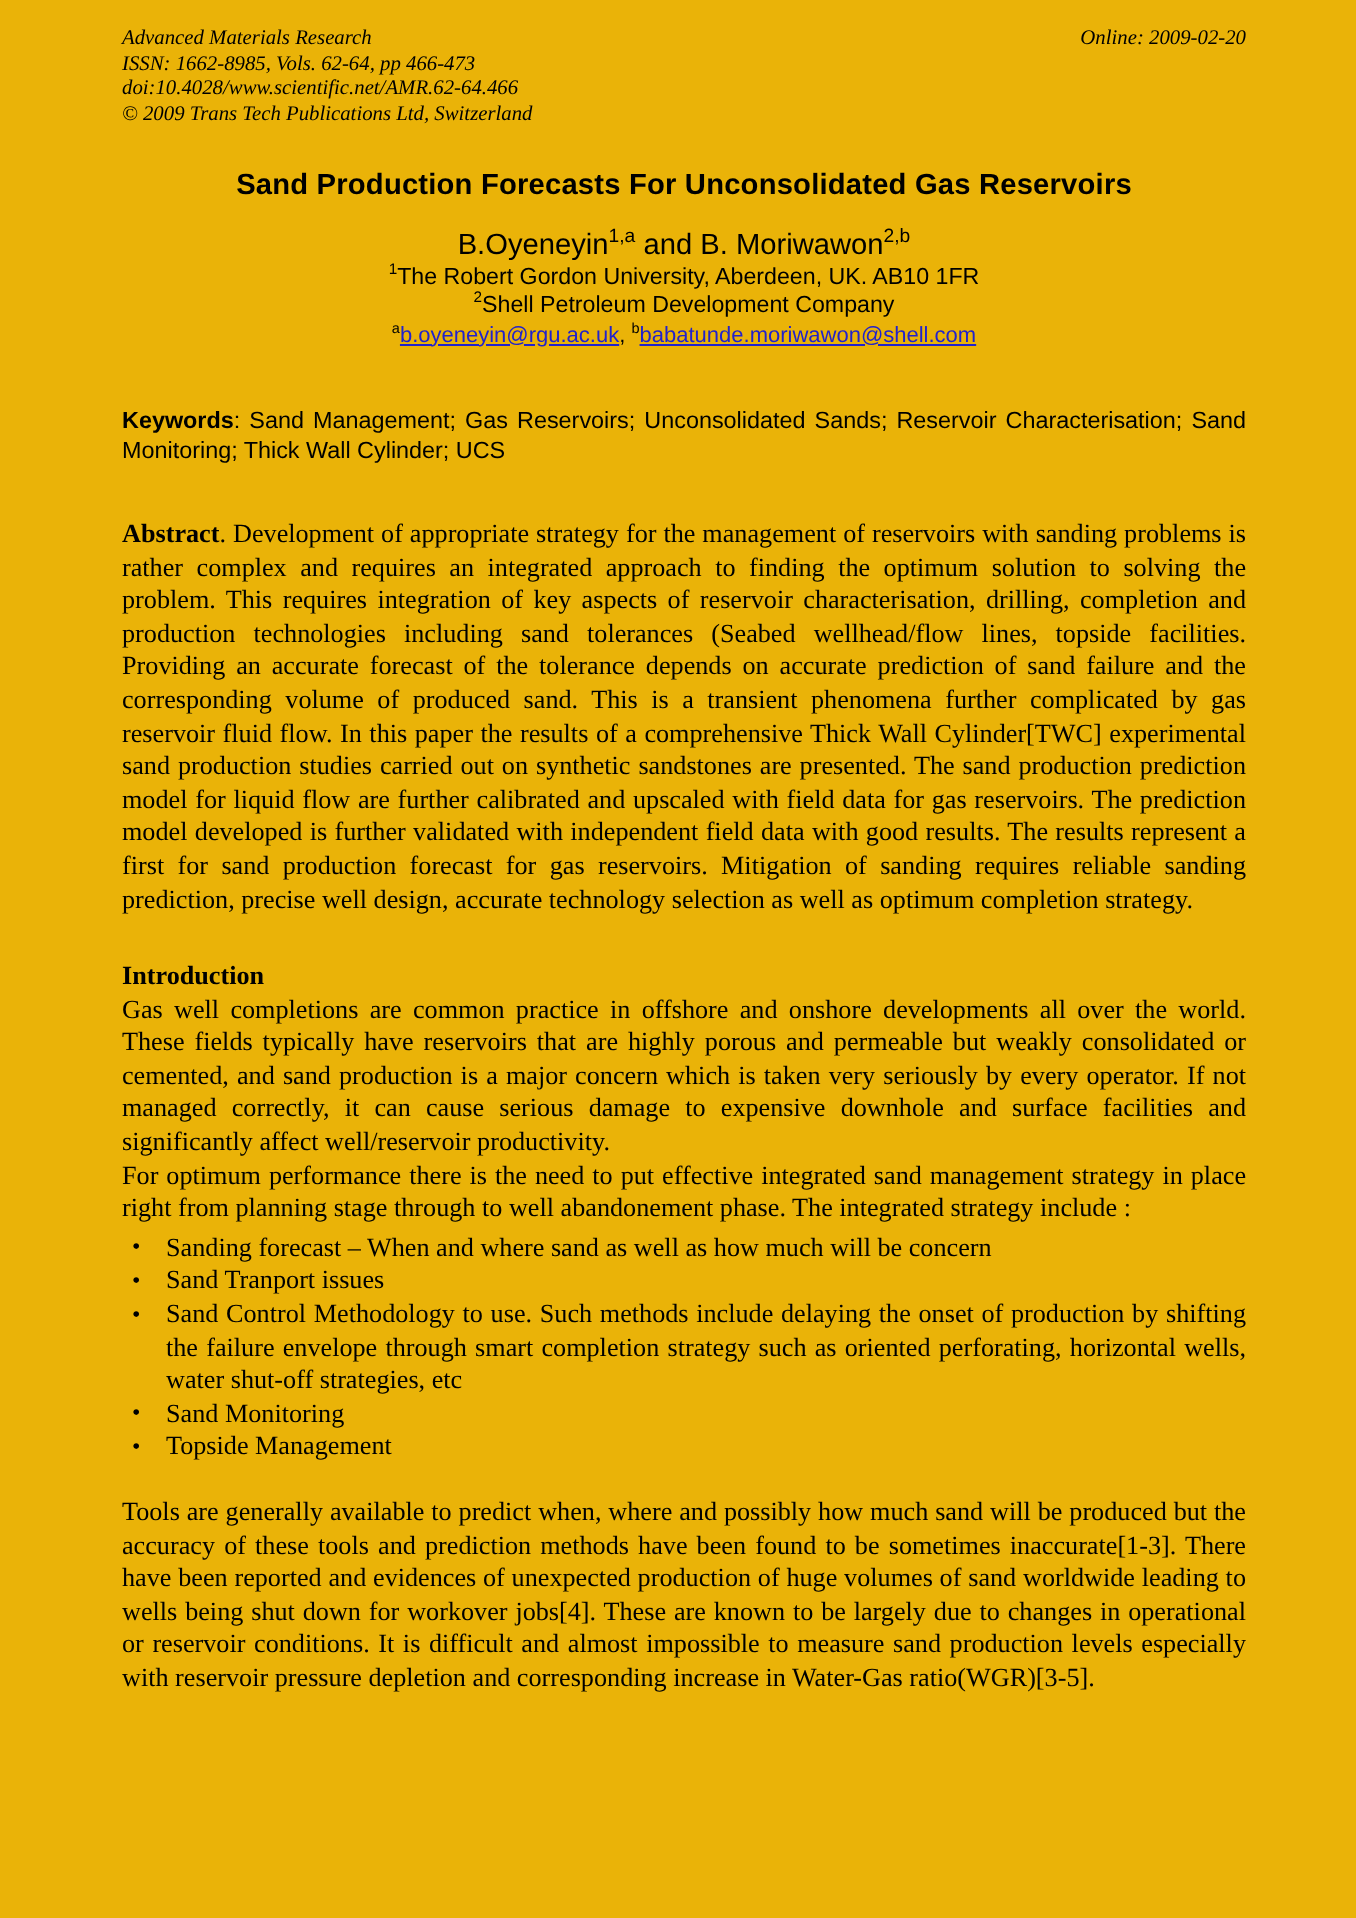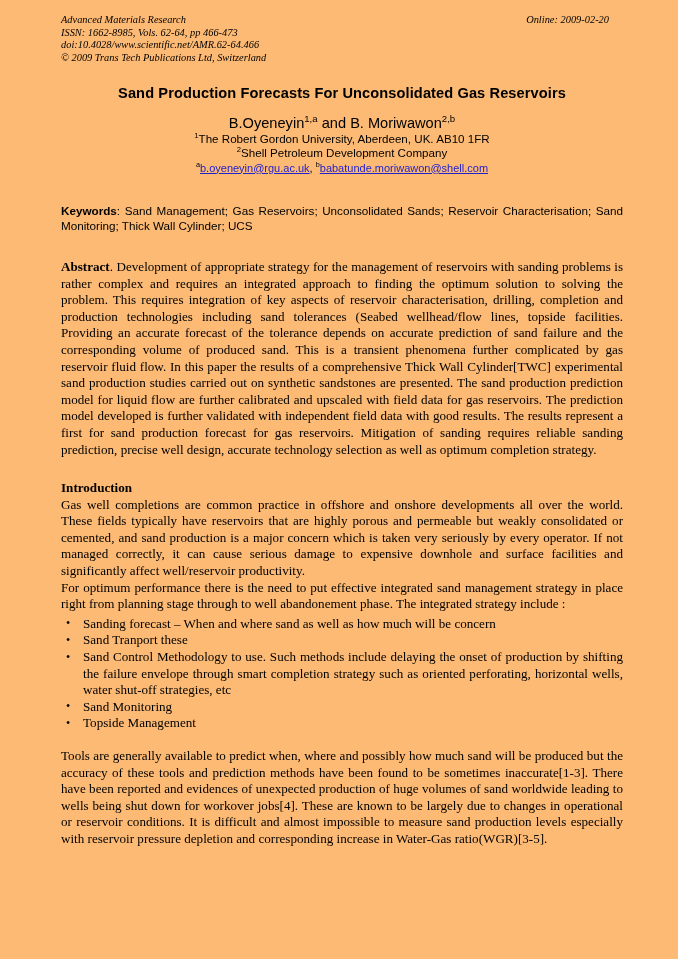--- a/index.html
+++ b/index.html
@@ -13,38 +13,38 @@
     position: relative;
     font-family: "Liberation Serif", serif;
     color: #000000;
     overflow: hidden;
   }
   .page {
     position: absolute;
     left: 0; top: 0;
     width: 678px;
     height: 959px;
-    background: #fdba74;
+    background: #eab308;
     box-sizing: border-box;
     padding: 14px 55px 0 61px;
   }
 
   
   .journal-header {
     position: relative;
     font-family: "Liberation Serif", serif;
     font-style: italic;
     font-size: 10.4px;
     line-height: 12.6px;
     color: #000;
   }
   .journal-header .hdr-line { white-space: nowrap; }
   .journal-header .online-date {
     position: absolute;
-    right: 14px;
+    right: 0;
     top: 0;
     font-style: italic;
     font-size: 10.4px;
     white-space: nowrap;
   }
 
   
   .paper-title {
     margin-top: 21px;
     text-align: center;
@@ -183,21 +183,21 @@
   <div class="abstract">
     <b>Abstract</b><span>. </span><span>Development of appropriate strategy for the management of reservoirs with sanding problems is rather complex and requires an integrated approach to finding the optimum solution to solving the problem. This requires integration of key aspects of reservoir characterisation, drilling, completion and production technologies including sand tolerances (Seabed wellhead/flow lines, topside facilities. Providing an accurate forecast of the tolerance depends on accurate prediction of sand failure and the corresponding volume of produced sand. This is a transient phenomena further complicated by gas reservoir fluid flow. In this paper the results of a comprehensive Thick Wall Cylinder[TWC] experimental sand production studies carried out on synthetic sandstones are presented. The sand production prediction model for liquid flow are further calibrated and upscaled with field data for gas reservoirs. The prediction model developed is further validated with independent field data with good results. The results represent a first for sand production forecast for gas reservoirs.   Mitigation of sanding requires reliable sanding prediction, precise well design, accurate technology selection as well as optimum completion strategy.</span>
   </div>
 
   <div class="section-heading">Introduction</div>
   <div class="body-para tight">Gas well completions are common practice in offshore and onshore developments all over the world. These fields typically have reservoirs that are highly porous and permeable but weakly consolidated or cemented, and sand production is a major concern which is taken very seriously by every operator. If not managed correctly, it can cause serious damage to expensive downhole and surface facilities and significantly affect well/reservoir productivity.</div>
   <div class="body-para tight">For optimum performance there is the need to put  effective integrated sand management strategy in place right from planning stage through to well abandonement phase. The integrated strategy include :</div>
 
   <ul class="bullet-list">
     <li>Sanding forecast – When and where sand as well as how much will be concern</li>
-    <li>Sand Tranport these</li>
+    <li>Sand Tranport issues</li>
     <li class="wrap">Sand Control Methodology to use.  Such methods include delaying the onset of production by shifting the failure envelope through smart completion strategy such as oriented perforating, horizontal wells, water shut-off strategies,  etc</li>
     <li>Sand Monitoring</li>
     <li>Topside Management</li>
   </ul>
 
   <div class="body-para spaced">Tools are generally available to predict when, where and possibly  how much sand will be produced but the accuracy of these tools and prediction methods have been found to be sometimes inaccurate[1-3]. There have been reported and evidences of unexpected production of huge volumes of sand worldwide leading to wells being shut down for workover jobs[4].  These are known to be largely due to changes in operational or reservoir conditions. It is difficult and almost impossible to measure sand production levels especially with reservoir pressure depletion and corresponding increase in Water-Gas ratio(WGR)[3-5].</div>
 
 </div>
 
 </body></html>

